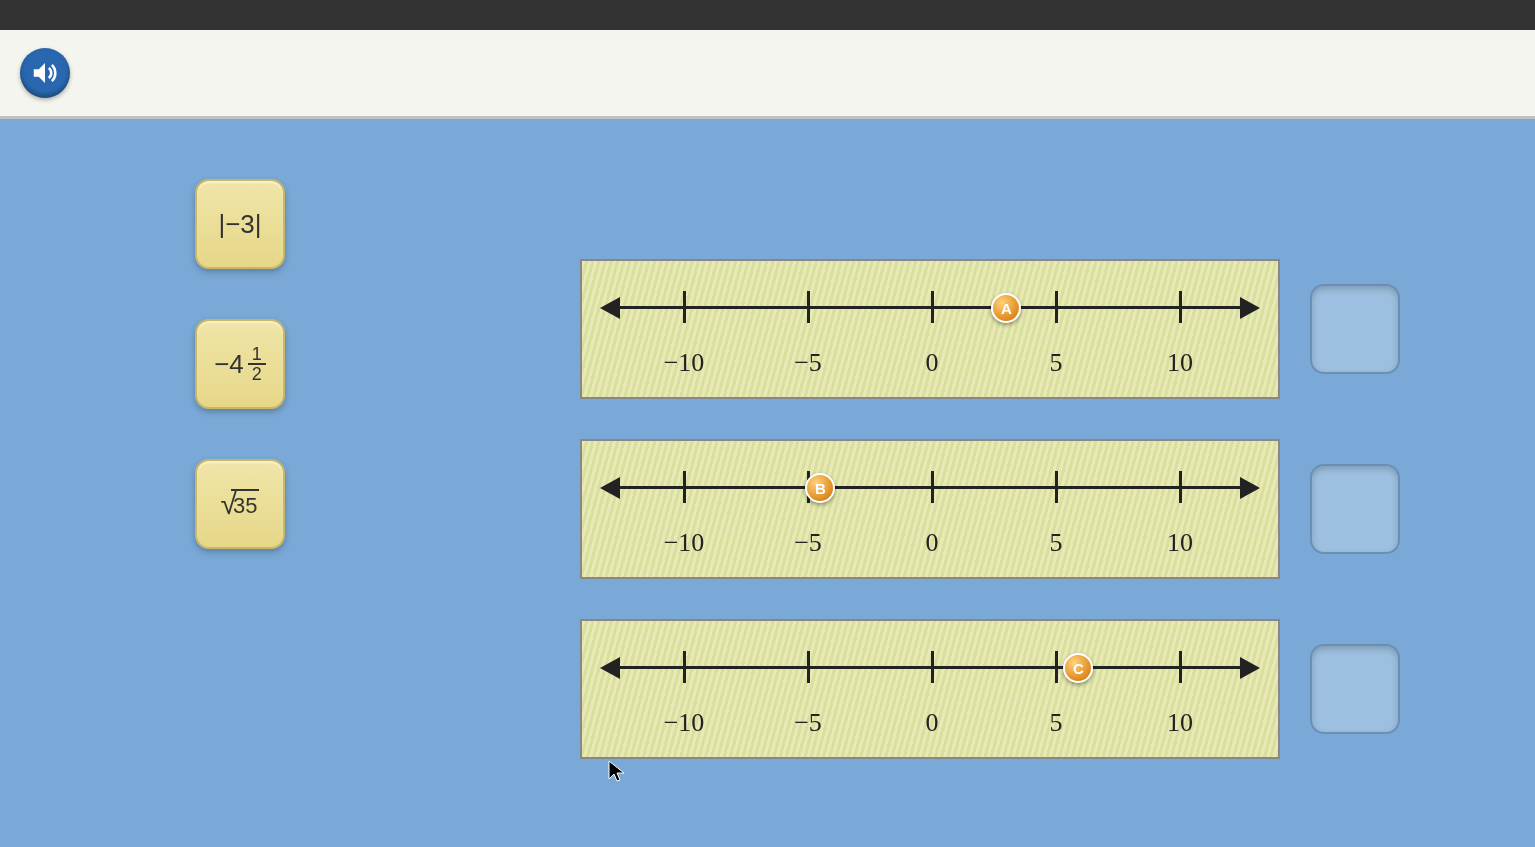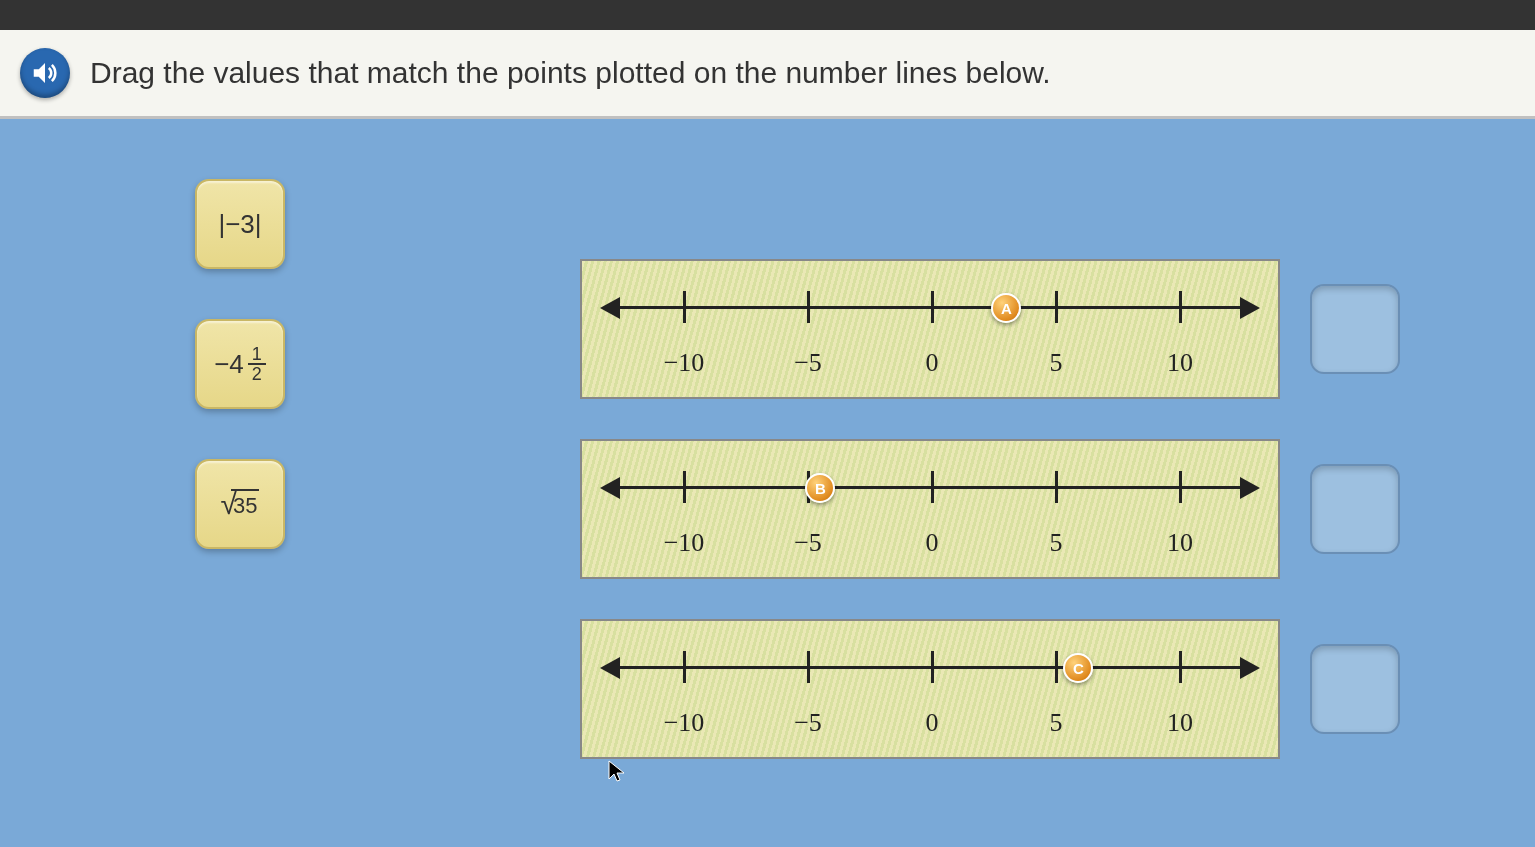--- a/index.html
+++ b/index.html
@@ -186,21 +186,20 @@
 
 <div class="top-bar"></div>
 
 <div class="header">
   <div class="audio-btn">
     <svg viewBox="0 0 24 24">
       <path fill="#fff" d="M3 9v6h4l5 5V4L7 9H3z"></path>
       <path fill="none" stroke="#fff" stroke-width="2" d="M15 8a5 5 0 010 8M17.5 5.5a9 9 0 010 13"></path>
     </svg>
   </div>
-  <div class="instructions">Drag the values that match the points plotted on the number lines below.</div>
 </div>
 
 <div class="content">
 
   <div class="tiles-col">
     <div class="tile">
       <span>|−3|</span>
     </div>
     <div class="tile">
       <span class="frac">

